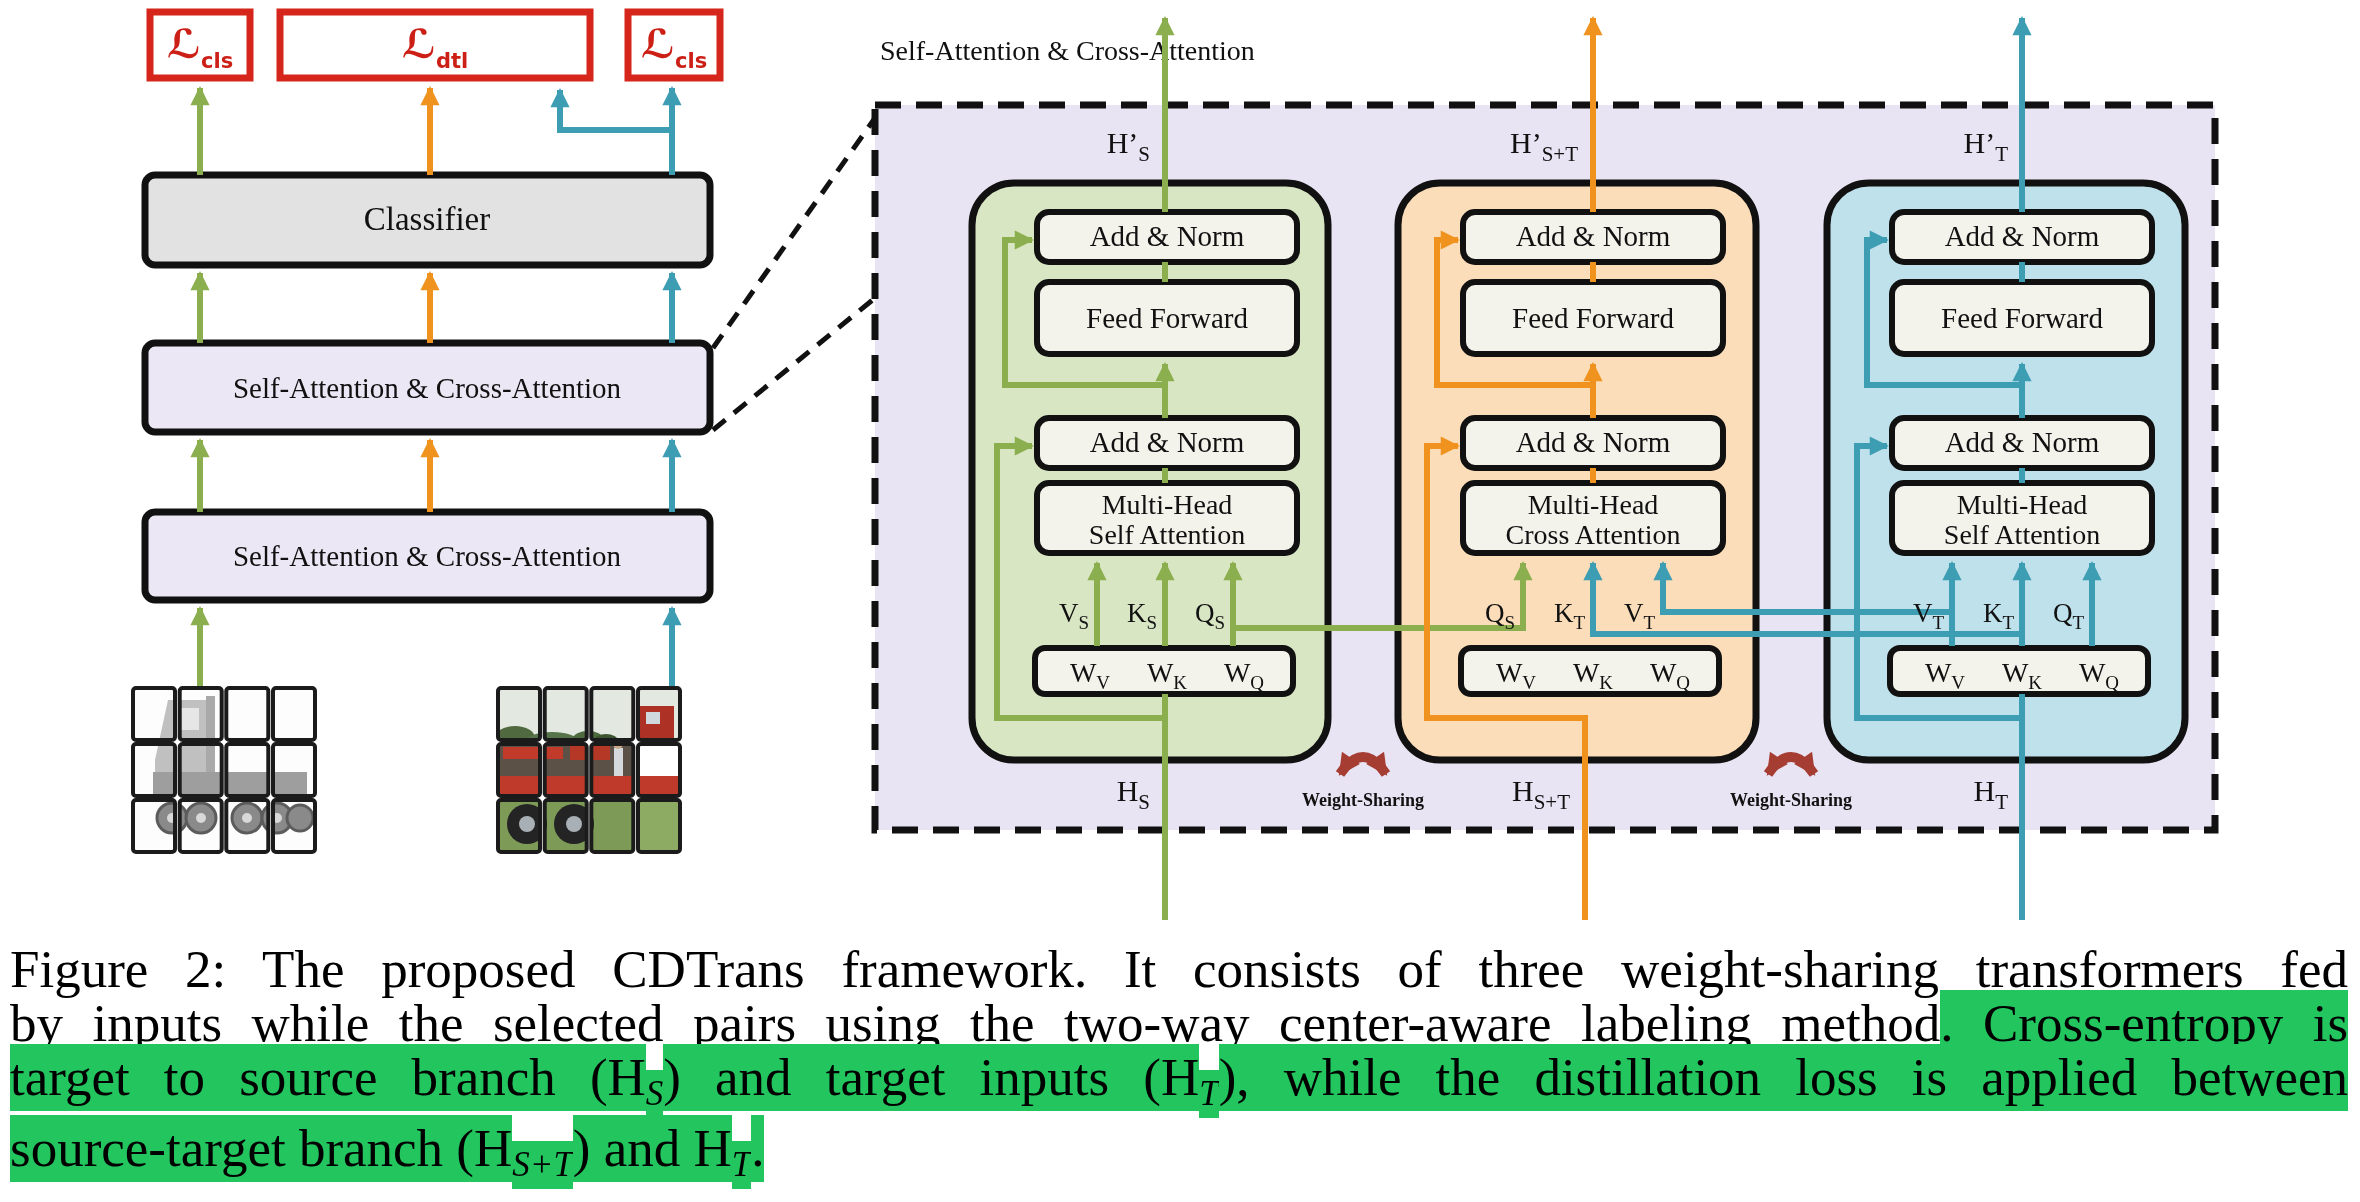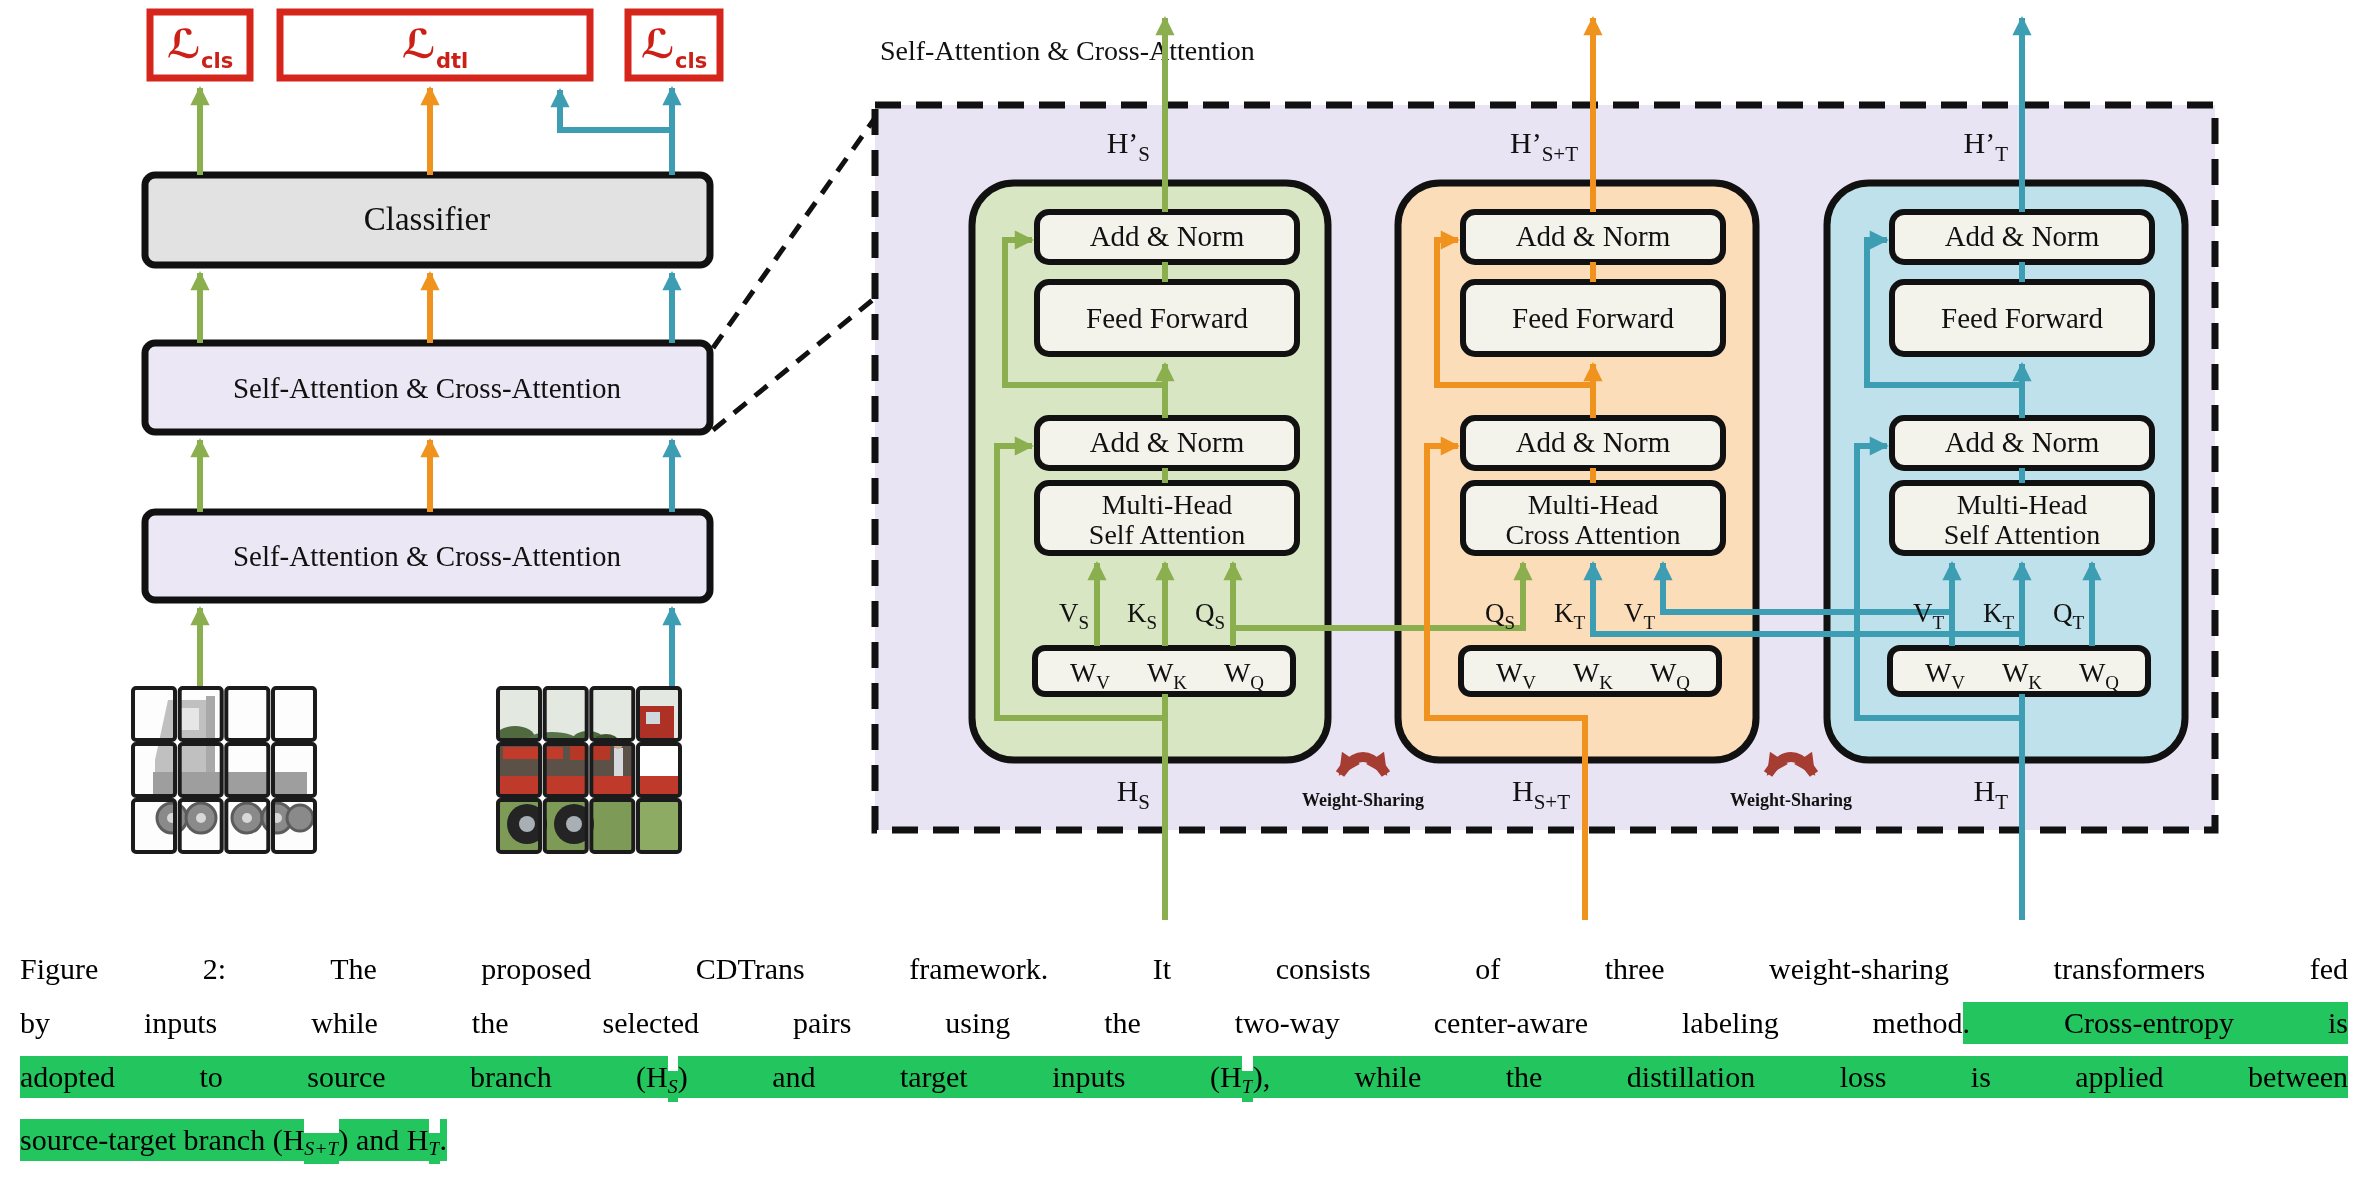--- a/index.html
+++ b/index.html
@@ -15,21 +15,21 @@
   .qkv .sm{font-size:19px;}
   .wlbl{font-size:28px;}
   .wlbl .sm{font-size:19px;}
   .hlbl{font-size:30px;}
   .hlbl .sm{font-size:21px;}
   .wslbl{font-size:18px;font-weight:bold;}
   .lossmain{font-size:40px;font-weight:bold;font-style:italic;fill:#CC2017;
             font-family:"DejaVu Sans","DejaVu Serif",sans-serif;}
   .losssub{font-size:21px;font-weight:bold;fill:#CC2017;
            font-family:"DejaVu Sans",sans-serif;}
-  .caption{position:absolute;left:20px;right:12px;top:942px;font-size:30px;line-height:54px;color:#000;}
+  .caption{position:absolute;left:10px;right:12px;top:942px;font-size:53px;line-height:54px;color:#000;}
   .cap-line{text-align:justify;text-align-last:justify;white-space:normal;}
   .cap-line.last{text-align:justify;text-align-last:left;}
   .hl{background:#22c55e;padding:4px 0 5px 0;}
   .it{}
   .sub{font-size:0.66em;font-style:italic;vertical-align:-0.28em;}
 </style>
 </head>
 <body>
 
 <div class="stage">
@@ -300,16 +300,16 @@
             <rect x="591.3" y="800" width="42" height="52" rx="3"></rect>
             <rect x="638" y="800" width="42" height="52" rx="3"></rect>
       </g>
     </g>
   </g>
 </svg>
 
 <div class="caption">
   <div class="cap-line"><span>Figure 2: The proposed CDTrans framework. It consists of three weight-sharing transformers fed</span></div>
   <div class="cap-line"><span>by inputs while the selected pairs using the two-way center-aware labeling method</span><span class="hl">. Cross-entropy is</span></div>
-  <div class="cap-line"><span class="hl">adopted to </span><span class="hl it">source branch</span><span class="hl"> (H</span><span class="hl sub">S</span><span class="hl">) and </span><span class="hl it">target inputs</span><span class="hl"> (H</span><span class="hl sub">T</span><span class="hl">), while the distillation loss is applied between</span></div>
+  <div class="cap-line"><span class="hl">target to </span><span class="hl it">source branch</span><span class="hl"> (H</span><span class="hl sub">S</span><span class="hl">) and </span><span class="hl it">target inputs</span><span class="hl"> (H</span><span class="hl sub">T</span><span class="hl">), while the distillation loss is applied between</span></div>
   <div class="cap-line last"><span class="hl it">source-target branch</span><span class="hl"> (H</span><span class="hl sub">S+T</span><span class="hl">) and H</span><span class="hl sub">T</span><span class="hl">.</span></div>
 </div>
 </div>
 
 </body></html>

